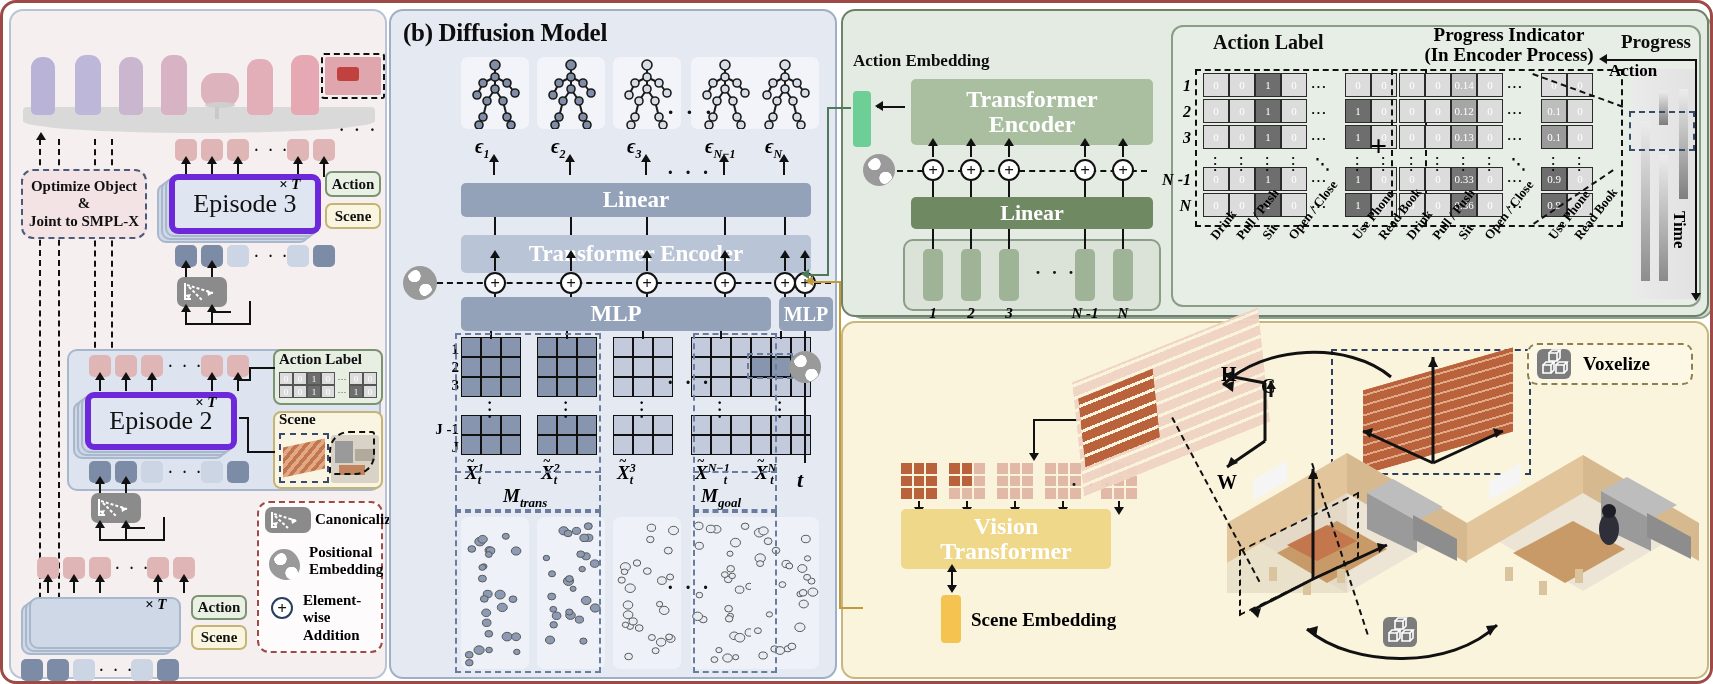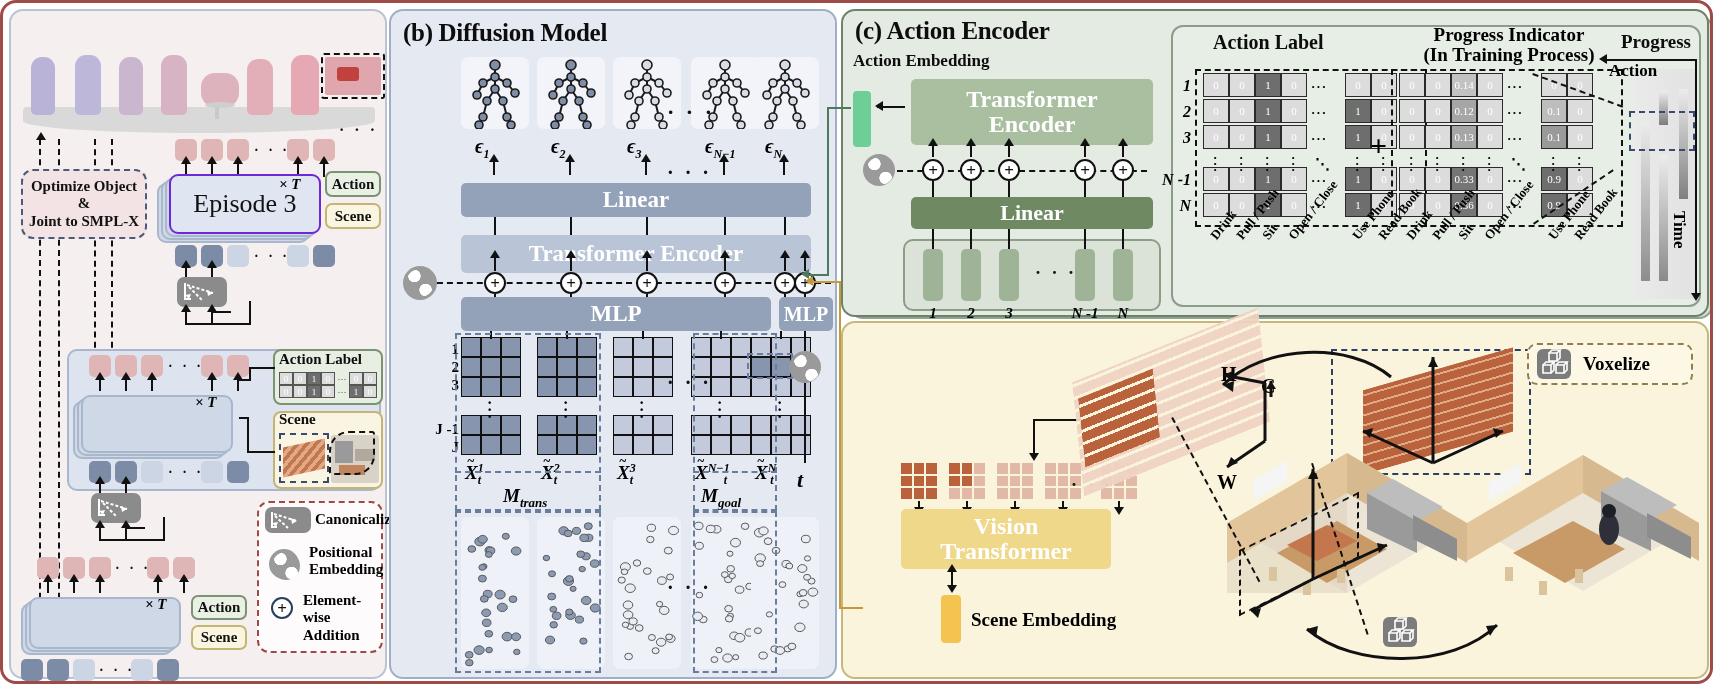--- a/index.html
+++ b/index.html
@@ -44,21 +44,21 @@
   .bar.yellow { background:#f0d88a; }
 
   .box-label {
     position:absolute; border-radius:7px; border:2px solid;
     display:flex; align-items:center; justify-content:center;
     font-weight:bold; font-size:15px; background:#e9f0e4; border-color:#7c9373; color:#111;
   }
   .box-label.cream { background:#faf5e0; border-color:#c5b575; }
 
   .episode {
-    position:absolute; background:#dfe6f1; border:2px solid #6d28d9;
+    position:absolute; background:#dfe6f1; border:6px solid #6d28d9;
     border-radius:9px; display:flex; align-items:center; justify-content:center;
     font-size:26px; font-weight:normal; color:#111; font-family:"Liberation Serif",serif;
   }
   .epi-stack { position:absolute; background:#cfd8e6; border:2px solid #a8b7cb; border-radius:9px; }
 
   .tok { position:absolute; border-radius:5px; }
   .tok.pink   { background:#e0b5b5; }
   .tok.blue-d { background:#7d8ca6; }
   .tok.blue-l { background:#ccd5e3; }
 
@@ -235,20 +235,21 @@
 
     <div class="arrow-up" style="left:88px;top:368px;height:12px;"></div>
     <div class="arrow-up" style="left:114px;top:368px;height:12px;"></div>
     <div class="arrow-up" style="left:140px;top:368px;height:12px;"></div>
     <div class="arrow-up" style="left:200px;top:368px;height:12px;"></div>
     <div class="arrow-up" style="left:226px;top:368px;height:12px;"></div>
 
     <div class="epi-stack" style="left:62px;top:390px;width:152px;height:58px;"></div>
     <div class="epi-stack" style="left:66px;top:387px;width:152px;height:58px;"></div>
     <div class="epi-stack" style="left:70px;top:384px;width:152px;height:58px;"></div>
+    <div class="episode" style="left:74px;top:381px;width:152px;height:58px;">Episode 2</div>
     <div style="position:absolute;left:184px;top:383px;font-style:italic;font-weight:bold;font-size:15px;">× T</div>
 
     <div class="tok blue-d" style="left:78px;top:450px;width:22px;height:22px;"></div>
     <div class="tok blue-d" style="left:104px;top:450px;width:22px;height:22px;"></div>
     <div class="tok blue-l" style="left:130px;top:450px;width:22px;height:22px;"></div>
     <div class="dots" style="left:157px;top:454px;font-size:14px;">· · ·</div>
     <div class="tok blue-l" style="left:190px;top:450px;width:22px;height:22px;"></div>
     <div class="tok blue-d" style="left:216px;top:450px;width:22px;height:22px;"></div>
 
     <div style="position:absolute;left:262px;top:338px;width:110px;height:56px;background:#e7efe3;border:2px solid #7c9373;border-radius:8px;"></div>
@@ -801,21 +802,20 @@
             <ellipse cx="29.0" cy="133.5" rx="4.6" ry="3.9" fill="#e8ecf3" stroke="#5a5a5a" stroke-width="1"></ellipse>
           </svg></div>
       </div>
     <div class="dots" style="left:276px;top:565px;font-size:20px;">· · ·</div>
     <div class="dashbox-blue" style="left:64px;top:500px;width:146px;height:162px;border-color:#6b7d9e;"></div>
     <div class="dashbox-blue" style="left:302px;top:500px;width:84px;height:162px;border-color:#6b7d9e;"></div>
   </div>
 
   <div class="stack-edge" style="left:846px;top:12px;width:864px;height:304px;background:#d4ded2;"></div>
   <div class="panel" id="panel-c">
-    <div class="panel-title" style="position:absolute;left:12px;top:6px;">(c) Action Encoder</div>
     <div class="sub-title" style="position:absolute;left:10px;top:40px;">Action Embedding</div>
 
     <div class="bar" style="left:10px;top:80px;width:18px;height:56px;background:#6ecf96;border-radius:4px;"></div>
     <div class="bar greenl" style="left:68px;top:68px;width:242px;height:66px;font-size:24px;flex-direction:column;line-height:1.05;">
       <span>Transformer</span>
       <span>Encoder</span>
     </div>
     <div style="position:absolute;left:34px;top:95px;width:28px;height:2px;background:#111;"></div>
     <div style="position:absolute;left:32px;top:90px;border-top:5px solid transparent;border-bottom:5px solid transparent;border-right:8px solid #111;"></div>
 
@@ -861,21 +861,21 @@
         <div style="position: absolute; left: 150px; top: 294px; width: 32px; text-align: center; font-style: italic; font-weight: bold; font-size: 15px;">3</div>
         <div style="position: absolute; left: 226px; top: 294px; width: 32px; text-align: center; font-style: italic; font-weight: bold; font-size: 15px;">N -1</div>
         <div style="position: absolute; left: 264px; top: 294px; width: 32px; text-align: center; font-style: italic; font-weight: bold; font-size: 15px;">N</div>
       </div>
 
     <div style="position:absolute;left:328px;top:14px;width:530px;height:282px;background:#e7eee5;border:2px solid #8b9d86;border-radius:12px;"></div>
 
     <div class="sub-title" style="position:absolute;left:370px;top:20px;font-size:20px;">Action Label</div>
     <div style="position:absolute;left:556px;top:14px;font-weight:bold;font-size:19px;text-align:center;line-height:1.05;width:220px;">
       <div>Progress Indicator</div>
-      <div>(In Training Process)</div>
+      <div>(In Encoder Process)</div>
     </div>
     <div class="sub-title" style="position:absolute;left:778px;top:20px;font-size:19px;">Progress</div>
 
     <div id="c-rowlabels">
         <div style="position: absolute; left: 294px; top: 66px; width: 54px; text-align: right; font-style: italic; font-weight: bold; font-size: 16px;">1</div>
         <div style="position: absolute; left: 294px; top: 92px; width: 54px; text-align: right; font-style: italic; font-weight: bold; font-size: 16px;">2</div>
         <div style="position: absolute; left: 294px; top: 118px; width: 54px; text-align: right; font-style: italic; font-weight: bold; font-size: 16px;">3</div>
         <div style="position: absolute; left: 294px; top: 160px; width: 54px; text-align: right; font-style: italic; font-weight: bold; font-size: 16px;">N -1</div>
         <div style="position: absolute; left: 294px; top: 186px; width: 54px; text-align: right; font-style: italic; font-weight: bold; font-size: 16px;">N</div>
       </div>

